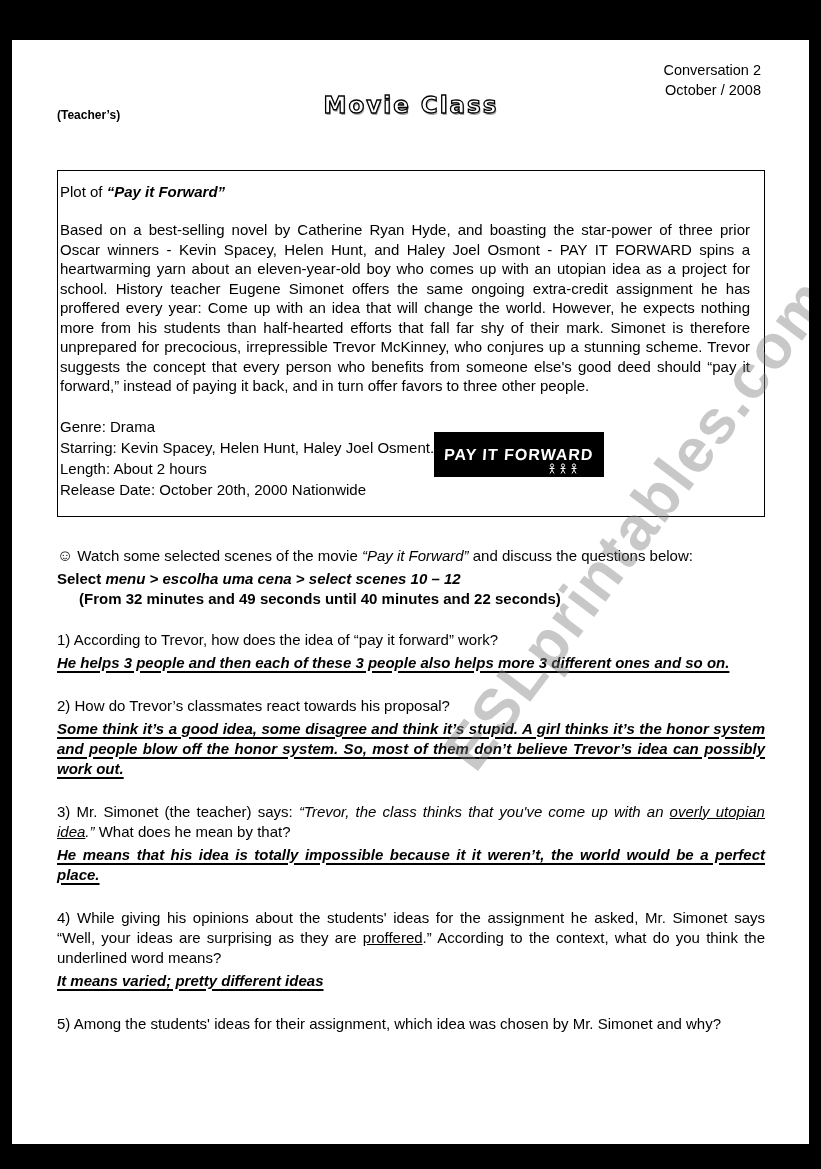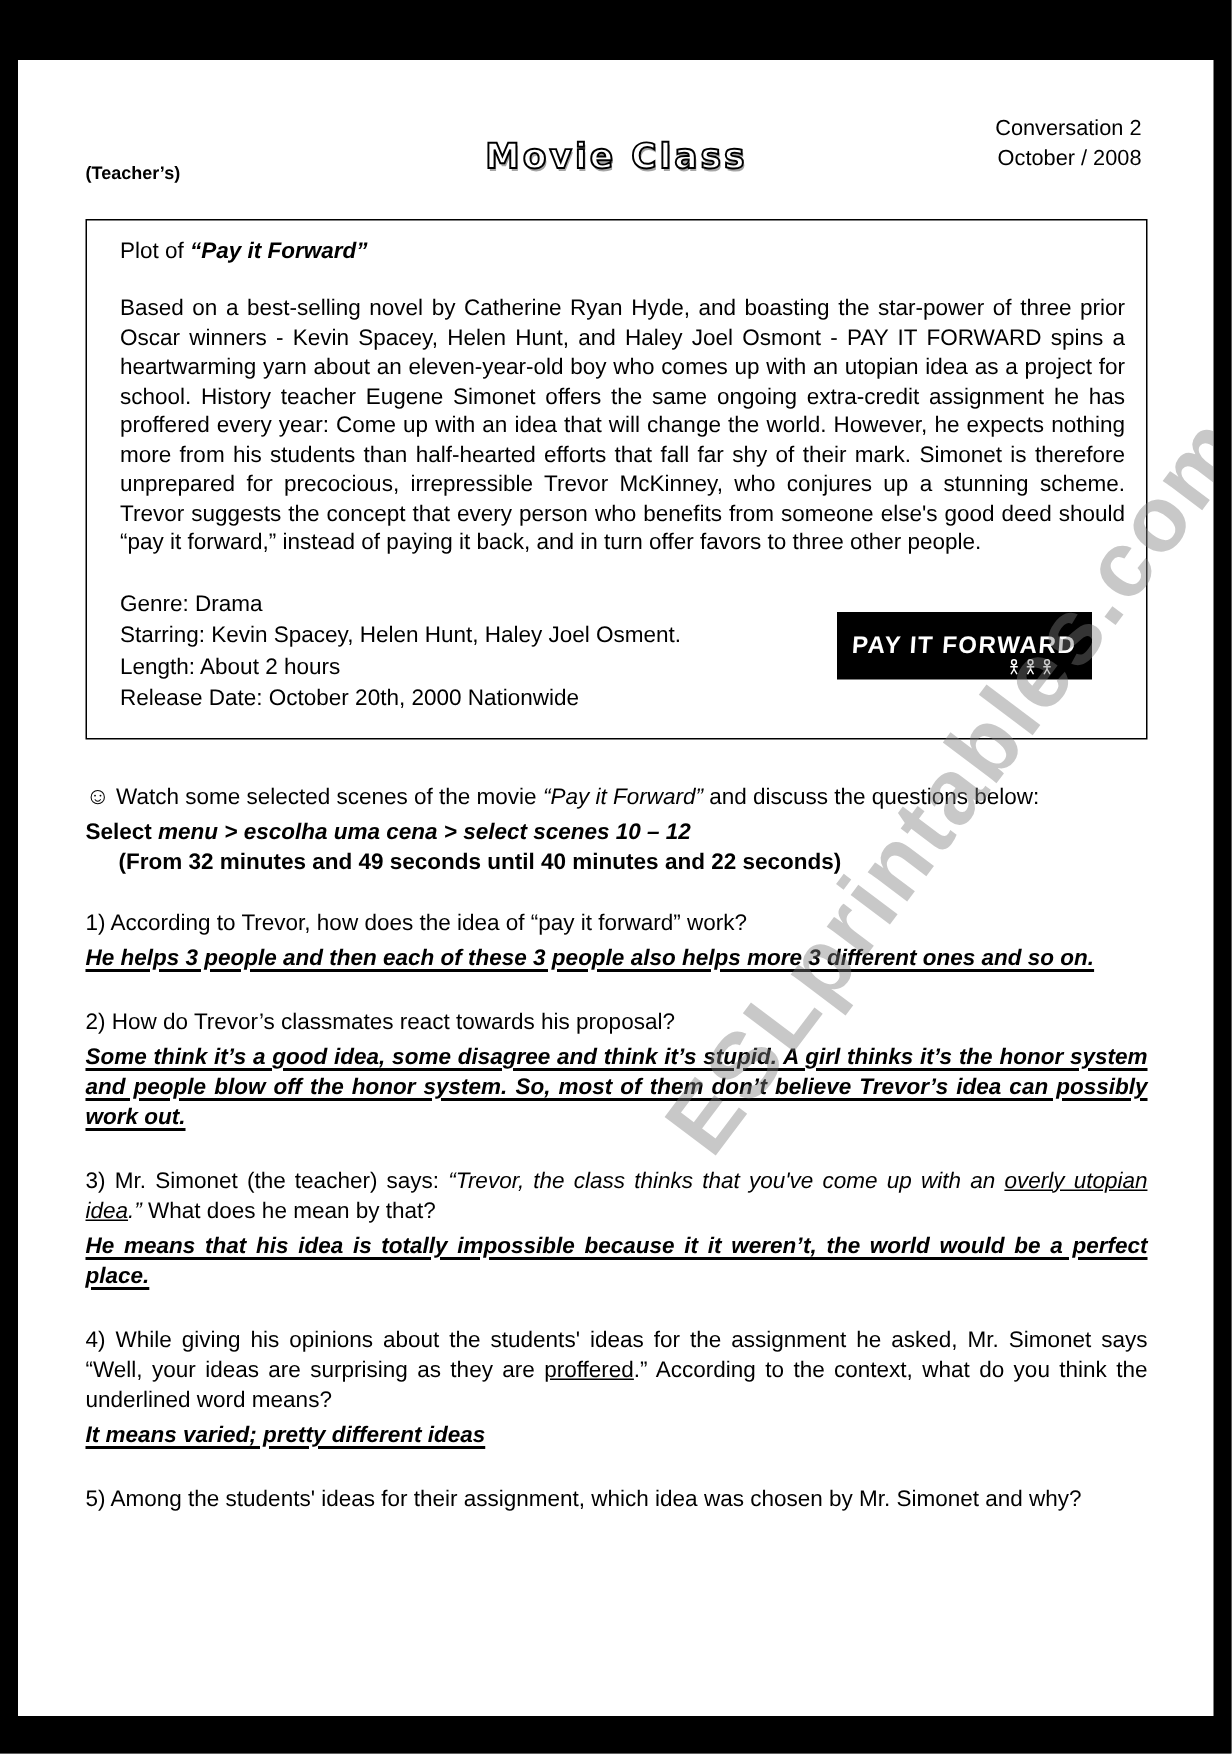--- a/index.html
+++ b/index.html
@@ -32,21 +32,21 @@
     font-size: 62px;
     font-weight: bold;
     letter-spacing: 2px;
     color: rgba(125,125,125,0.42);
     white-space: nowrap;
     pointer-events: none;
     z-index: 3;
   }
   .header-right {
     position: absolute;
-    top: 36px; right: 48px;
+    top: 20px; right: 48px;
     text-align: right;
     font-size: 14.5px;
     line-height: 20px;
   }
   .top-row { position: relative; margin-top: 26px; height: 54px; }
   .teachers {
     position: absolute; left: 0; top: 20px;
     font-weight: bold; font-size: 12px;
   }
   .title {
@@ -54,37 +54,37 @@
     font-family: "DejaVu Sans", sans-serif;
     font-weight: 800;
     font-size: 23px;
     letter-spacing: 2px;
     color: #fff;
     -webkit-text-stroke: 1.3px #000;
     text-shadow: 1px 2px 0 rgba(0,0,0,0.35);
     padding-top: 4px;
   }
   .plot-box {
-    margin-top: 4px;
+    margin-top: 28px;
     border: 1.5px solid #000;
-    padding: 12px 14px 16px 22px;
+    padding: 12px 14px 16px 2px;
   }
   .plot-heading { margin: 0 0 20px 0; font-size: 15px; }
   .bi { font-weight: bold; font-style: italic; }
   .it { font-style: italic; }
   .u  { text-decoration: underline; }
   .plot-para {
     margin: 0;
     text-align: justify;
     line-height: 19.5px;
   }
   .details-row {
     margin-top: 20px;
     display: flex;
-    justify-content: space-between;
+    justify-content: flex-start;
     align-items: center;
   }
   .details { line-height: 21px; }
   .logo {
     position: relative;
     width: 170px; height: 45px;
     background: #000;
     margin-right: 22px;
     margin-top: -6px;
     color: #fff;

